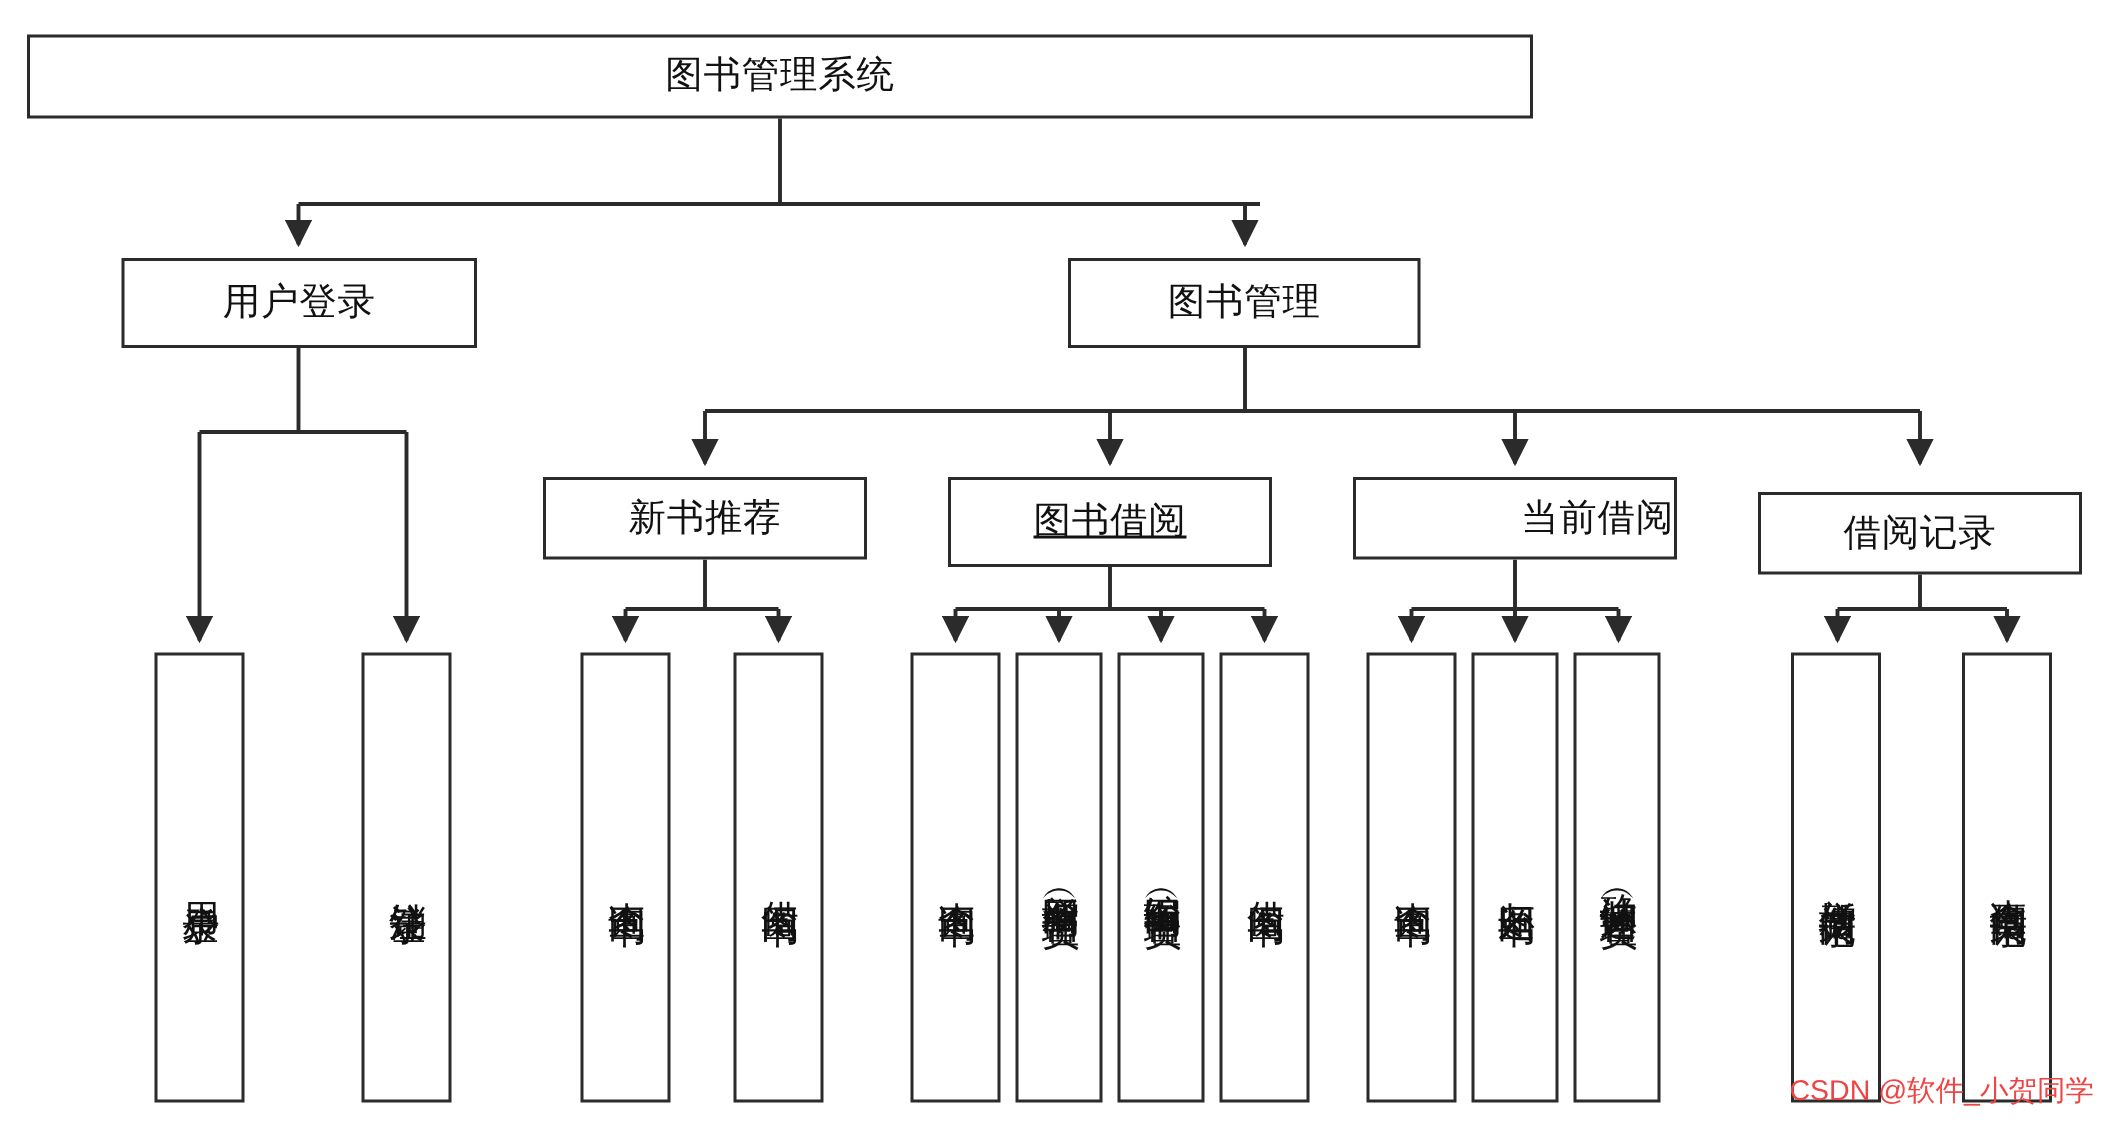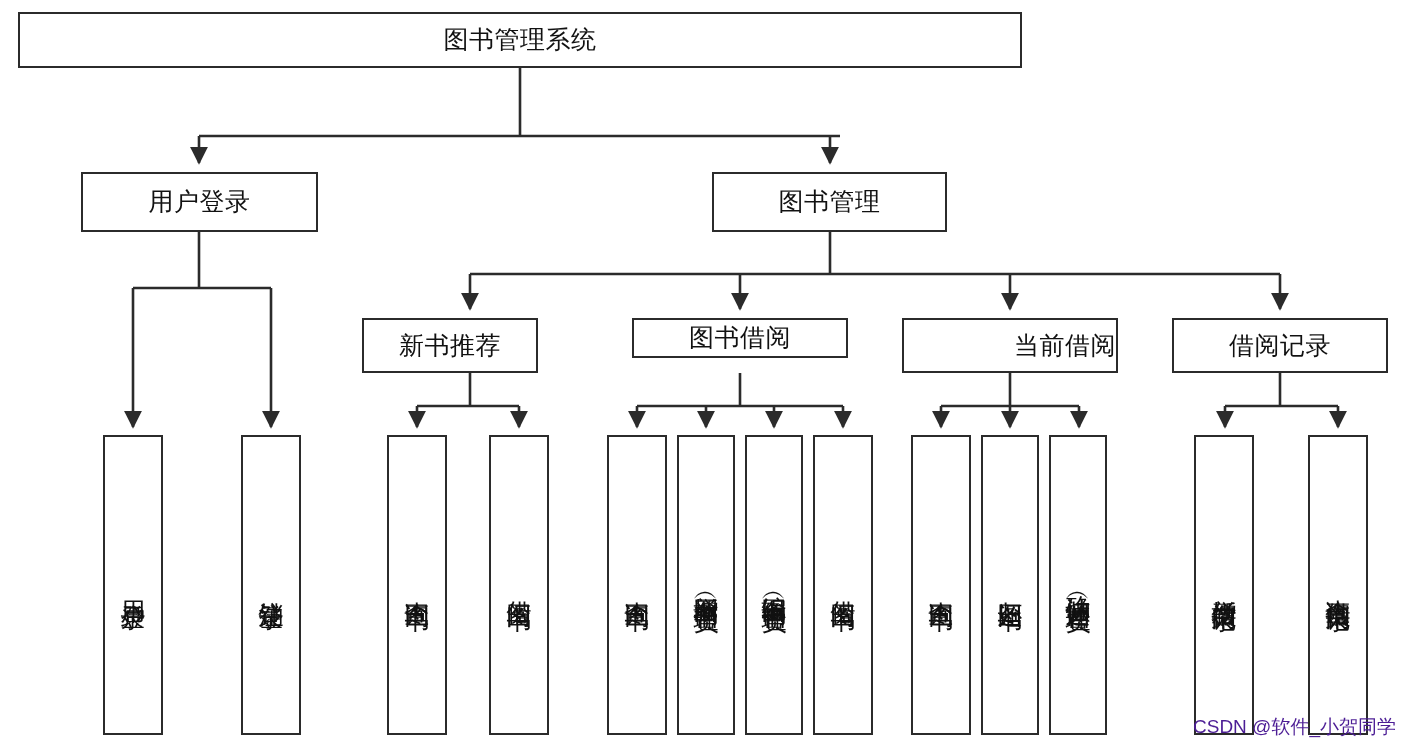--- a/index.html
+++ b/index.html
@@ -53,21 +53,21 @@
     writing-mode:vertical-rl;
     text-orientation:upright;
     font-size:25px;
     line-height:1.08;
     letter-spacing:2px;
     max-height:278px;
   }
   .watermark{
     position:absolute;
     font-size:19px;
-    color:#4c1d95;
+    color:#ef4444;
     white-space:nowrap;
     z-index:5;
     font-family:"Liberation Sans","DejaVu Sans",sans-serif;
     text-align:center;
   }
 </style>
 </head>
 <body>
 
 <div id="canvas">
@@ -115,45 +115,45 @@
       <path d="M 1010 406 L 1010 427" marker-end="url(#arrow)"></path>
       <path d="M 1079 406 L 1079 427" marker-end="url(#arrow)"></path>
 
       <path d="M 1280 373 L 1280 406"></path>
       <path d="M 1225 406 L 1338 406"></path>
       <path d="M 1225 406 L 1225 427" marker-end="url(#arrow)"></path>
       <path d="M 1338 406 L 1338 427" marker-end="url(#arrow)"></path>
     </g>
   </svg>
 
-  <div class="node root h" style="left:18px; top:12px; width:1004px; height:56px;">
+  <div class="node root h" style="left:18px; top:23px; width:1004px; height:56px;">
     <span class="label">图书管理系统</span>
   </div>
 
   <div class="node h" style="left:81px; top:172px; width:237px; height:60px;">
     <span class="label">用户登录</span>
   </div>
 
   <div class="node h" style="left:712px; top:172px; width:235px; height:60px;justify-content:center;">
     <span class="label">图书管理</span>
   </div>
 
-  <div class="node h" style="left:362px; top:318px; width:176px; height:55px;">
+  <div class="node h" style="left:362px; top:318px; width:216px; height:55px;">
     <span class="label">新书推荐</span>
   </div>
 
-  <div class="node h" style="left:632px; top:318px; width:216px; height:40px;">
+  <div class="node h" style="left:632px; top:318px; width:216px; height:60px;text-decoration:underline;">
     <span class="label">图书借阅</span>
   </div>
 
   <div class="node h" style="left:902px; top:318px; width:216px; height:55px;justify-content:flex-end;">
     <span class="label">当前借阅</span>
   </div>
 
-  <div class="node h" style="left:1172px; top:318px; width:216px; height:55px;justify-content:center;">
+  <div class="node h" style="left:1172px; top:328px; width:216px; height:55px;justify-content:center;">
     <span class="label">借阅记录</span>
   </div>
 
   <div class="node v" style="left:103px; top:435px; width:60px; height:300px;">
     <span class="label">用户登录</span>
   </div>
 
   <div class="node v" style="left:241px; top:435px; width:60px; height:300px;">
     <span class="label">注销登录</span>
   </div>

